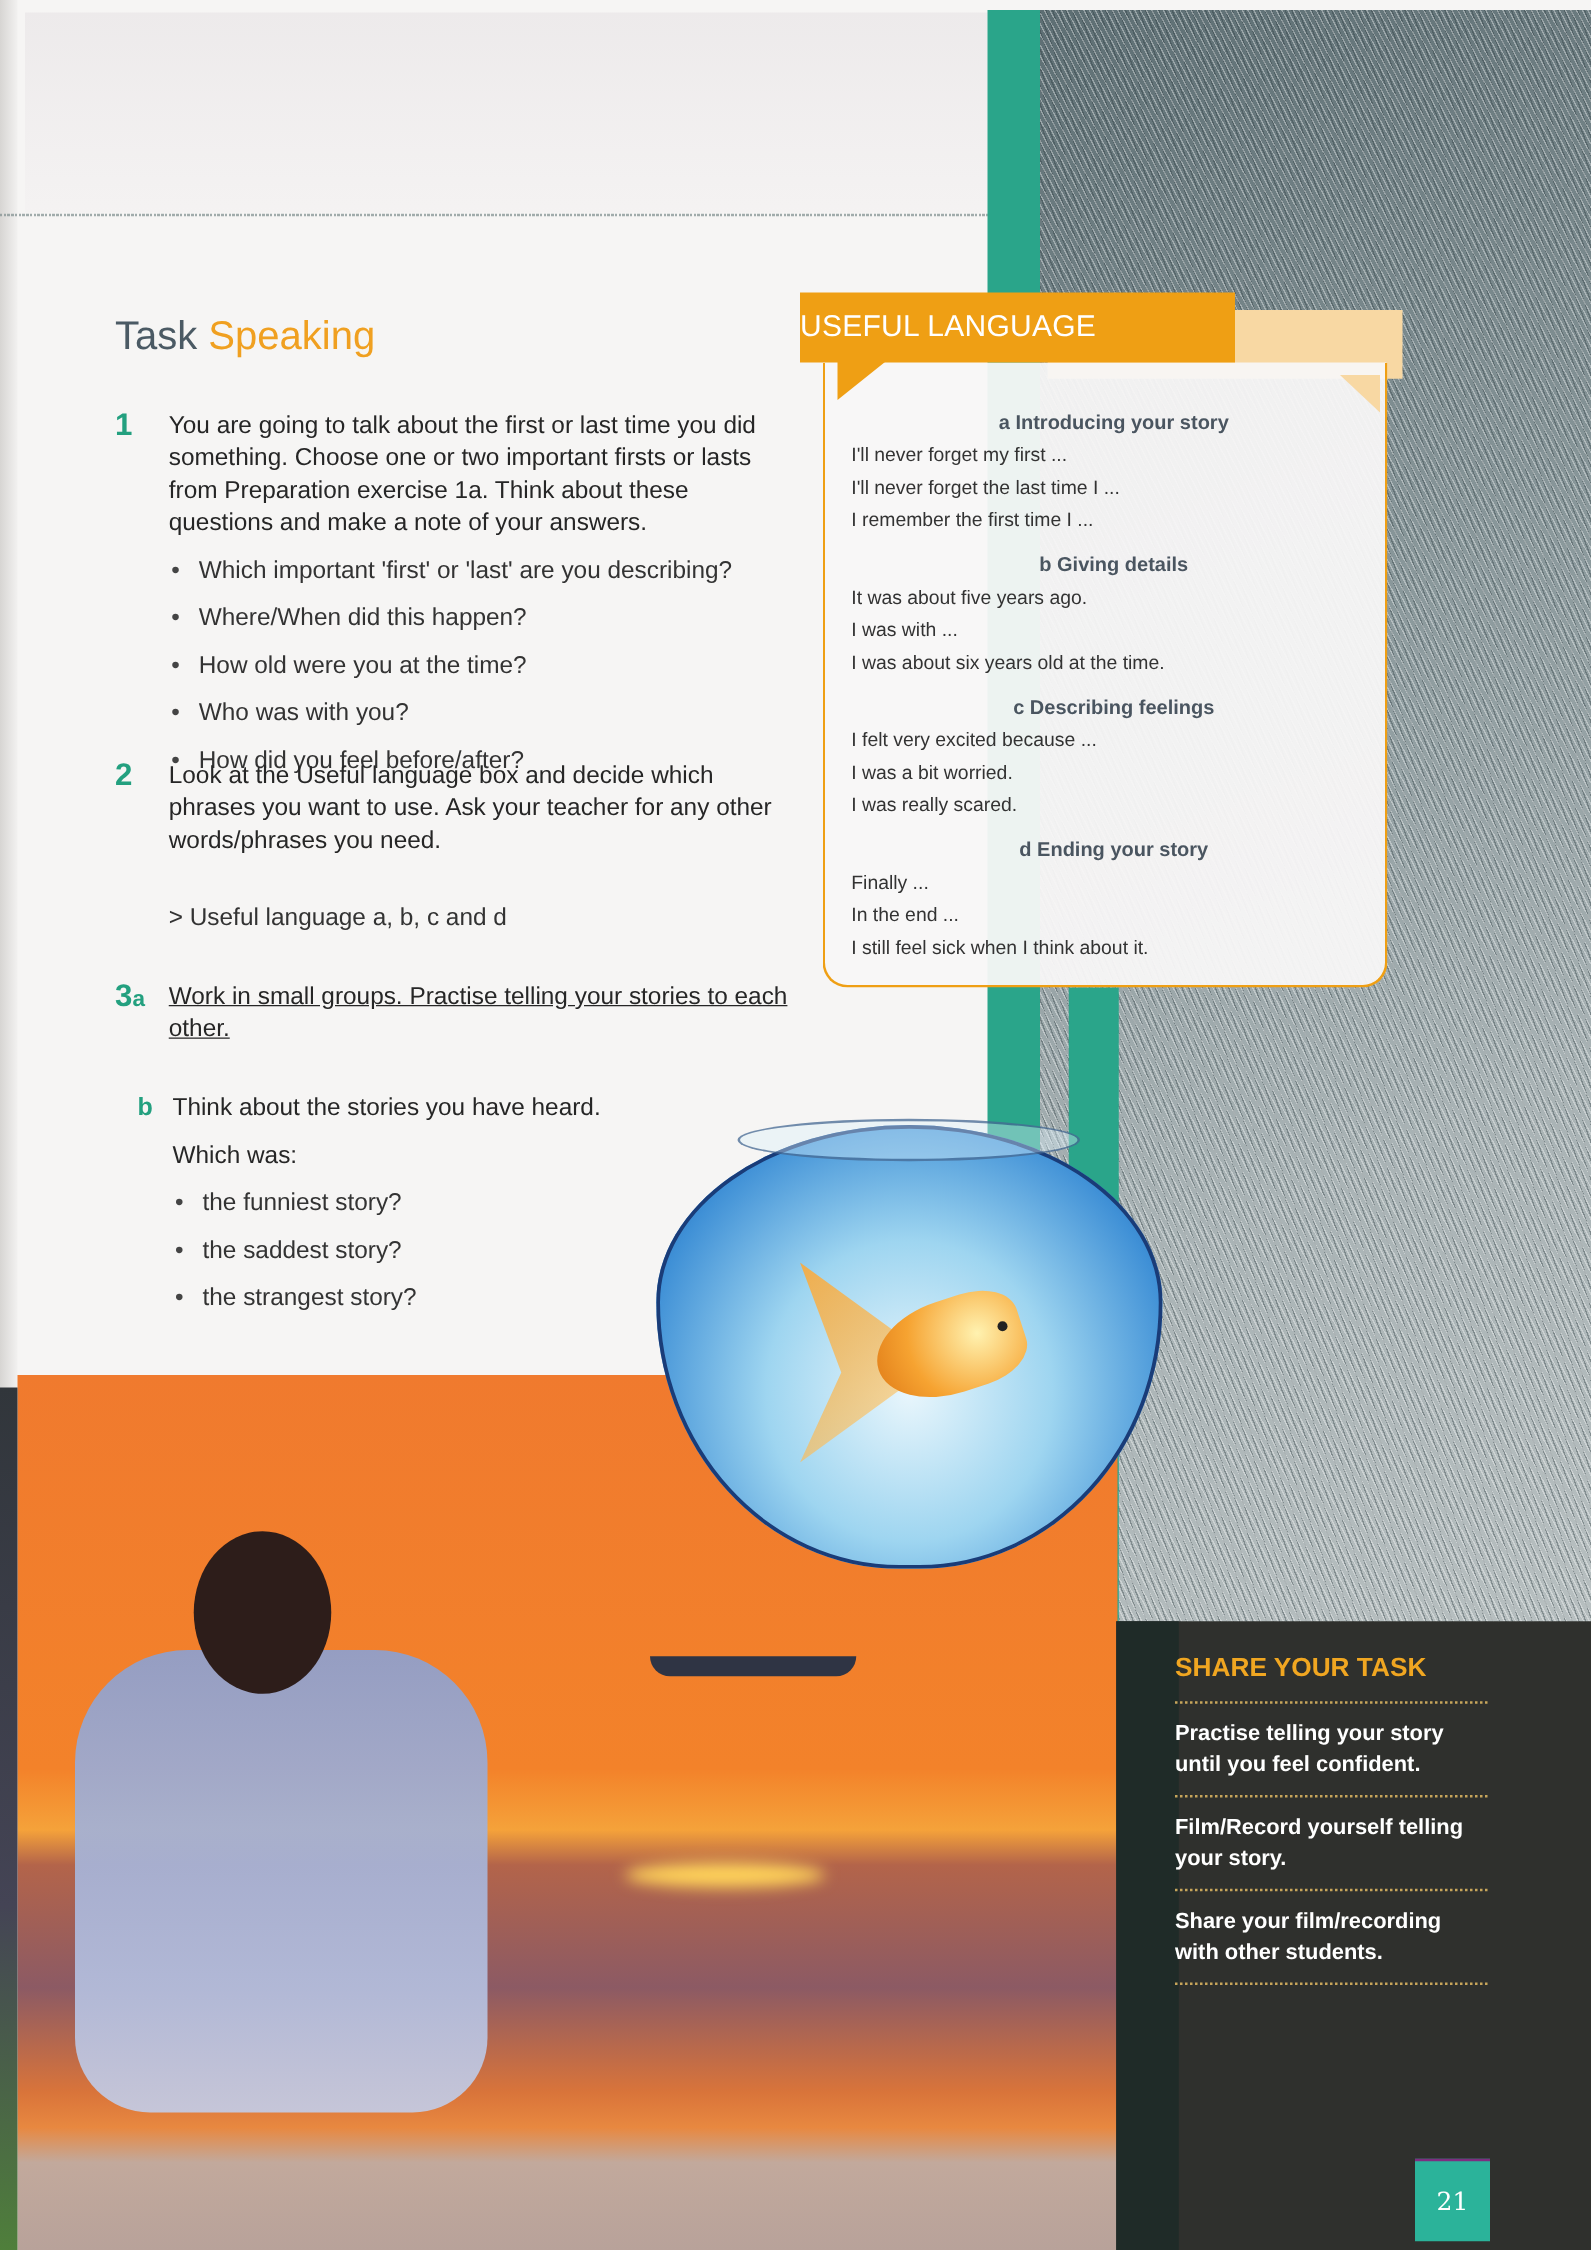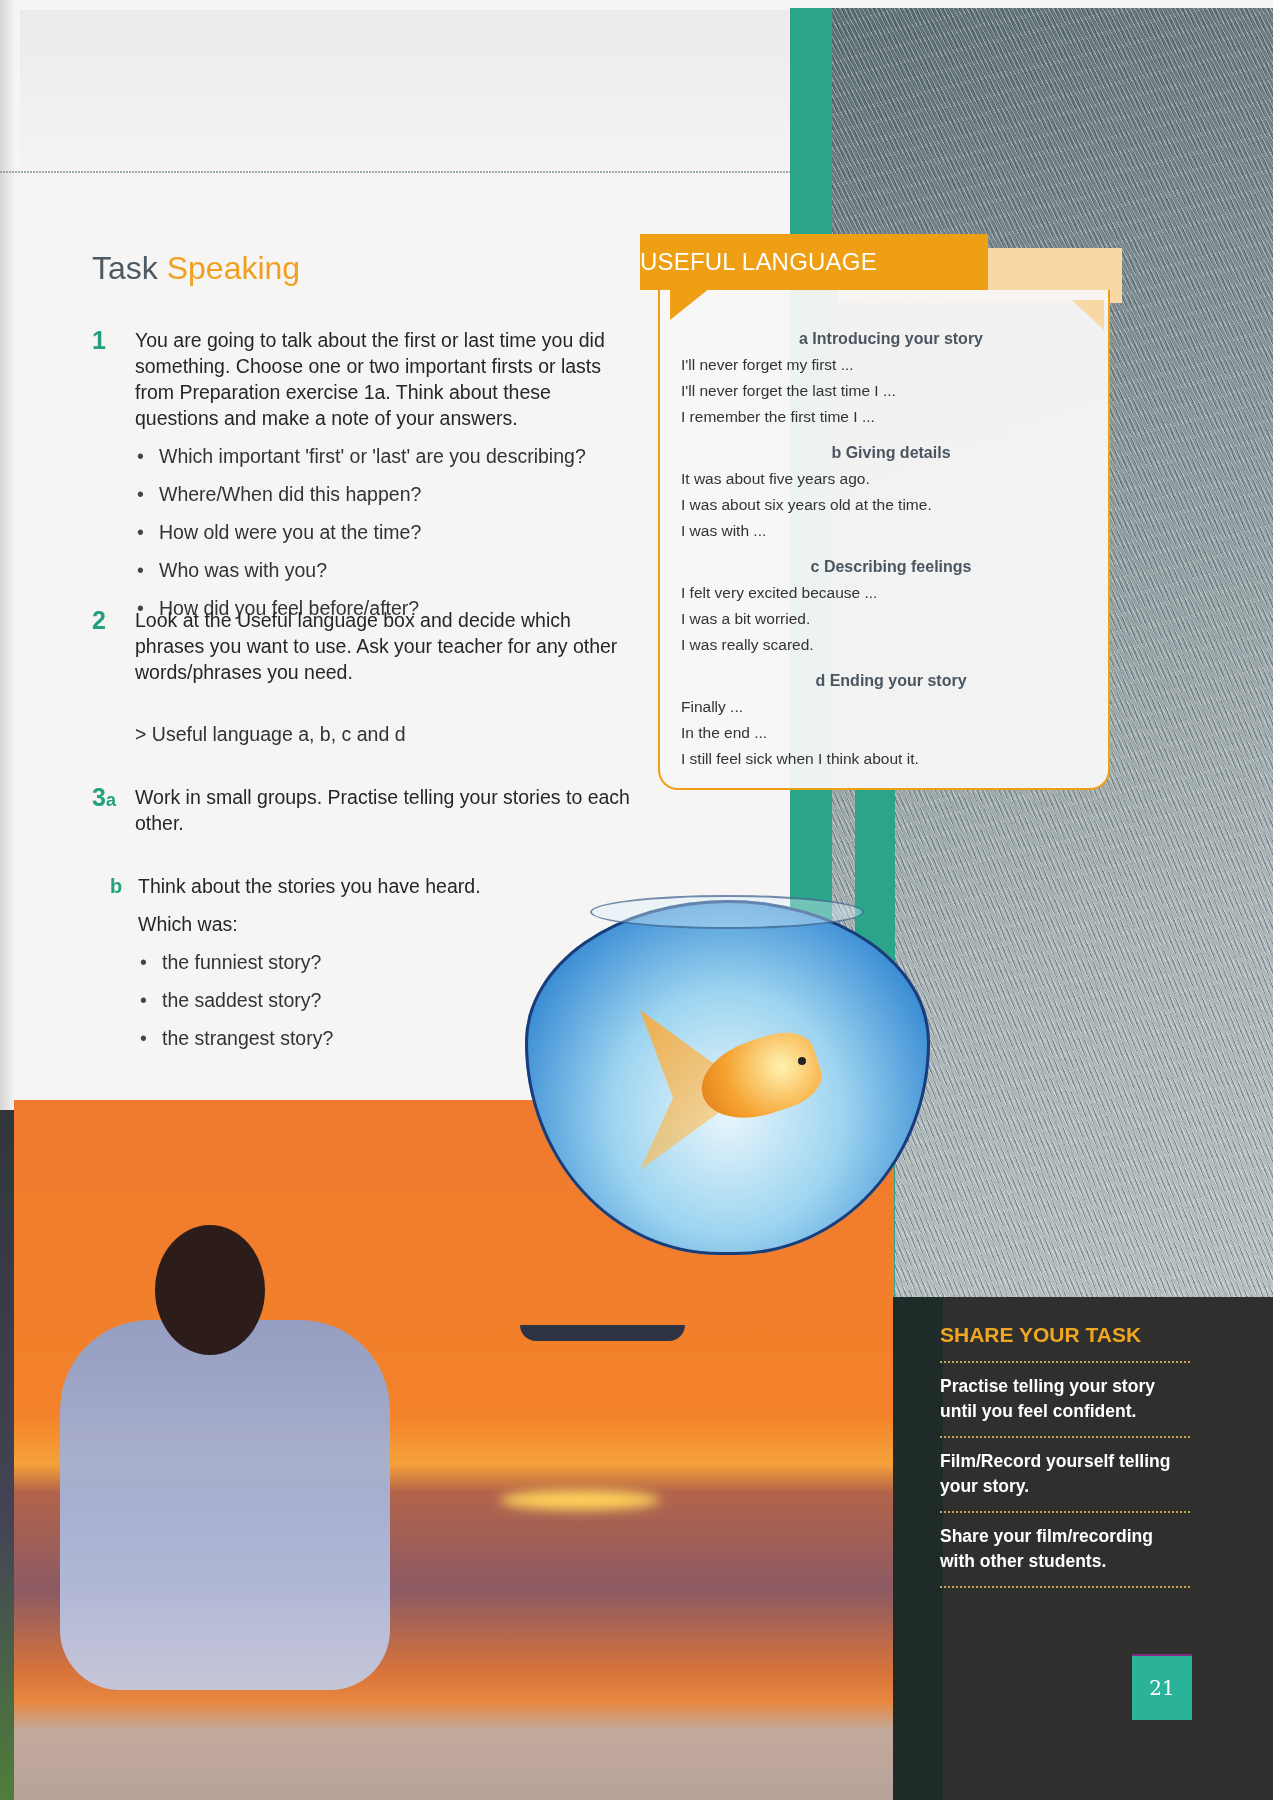--- a/index.html
+++ b/index.html
@@ -59,21 +59,21 @@
   .ul-sec { margin-bottom:14px; }
   .ul-sec h4 { margin:0 0 4px 0; font-size:16px; font-weight:bold; color:#4a5560;text-align:center; }
   .ul-sec div { font-size:15.5px; line-height:26px; color:#333; }
 
   
   #share { left:893px; top:1297px; width:380px; height:503px; background:#2f302d; }
   #share-dark { left:893px; top:1297px; width:50px; height:503px; background:#1f2b28; }
   .share-inner { position:absolute; left:940px; top:1323px; width:250px; font-family:"Liberation Sans", sans-serif; }
   .share-title { color:#f0a621; font-size:21px; font-weight:bold; padding-bottom:14px; border-bottom:2px dotted #c7a55b; }
   .share-item { color:#fff; font-size:17.5px; font-weight:bold; line-height:25px; padding:11px 0 12px 0; border-bottom:2px dotted #c7a55b; }
-  #page-num { left:1132px; top:1654px; width:60px; height:64px; background:#2bb39a; color:#fff; font-family:"DejaVu Serif", serif; font-size:20px; text-align:center; line-height:64px; border-top:2px solid #7e2d80; }
+  #page-num { left:1132px; top:1727px; width:60px; height:64px; background:#2bb39a; color:#fff; font-family:"DejaVu Serif", serif; font-size:20px; text-align:center; line-height:64px; border-top:2px solid #7e2d80; }
 </style>
 </head>
 <body>
 
 <div class="abs" id="spine-left"></div>
 <div class="abs" id="top-fade"></div>
 <div class="abs" id="top-rule"></div>
 <div class="abs" id="teal-stripe"></div>
 <div class="abs" id="feathers"></div>
 <div class="abs" id="teal-lower"></div>
@@ -111,21 +111,21 @@
 </div>
 
 <div class="ex" style="top:607px;">
   <span class="num">2</span>
   <div class="body">
     <div>Look at the Useful language box and decide which phrases you want to use. Ask your teacher for any other words/phrases you need.</div>
     <div class="xref">&gt; Useful language a, b, c and d</div>
   </div>
 </div>
 
-<div class="ex" style="top:784px;">
+<div class="ex" style="top:784px;text-decoration:underline;">
   <span class="num"><span>3</span><small>a</small></span>
   <div class="body">
     <div>Work in small groups. Practise telling your stories to each other.</div>
   </div>
 </div>
 
 <div class="ex" style="top:873px; left:110px;">
   <span class="num" style="font-size:20px;">b</span>
   <div class="body" style="margin-left:28px;">
     <div>Think about the stories you have heard.</div>
@@ -147,22 +147,22 @@
 <div class="ul-content">
   <div class="ul-sec">
     <h4>a Introducing your story</h4>
     <div>I'll never forget my first ...</div>
     <div>I'll never forget the last time I ...</div>
     <div>I remember the first time I ...</div>
   </div>
   <div class="ul-sec">
     <h4>b Giving details</h4>
     <div>It was about five years ago.</div>
+    <div>I was with ...</div>
     <div>I was about six years old at the time.</div>
-    <div>I was with ...</div>
   </div>
   <div class="ul-sec">
     <h4>c Describing feelings</h4>
     <div>I felt very excited because ...</div>
     <div>I was a bit worried.</div>
     <div>I was really scared.</div>
   </div>
   <div class="ul-sec">
     <h4>d Ending your story</h4>
     <div>Finally ...</div>

